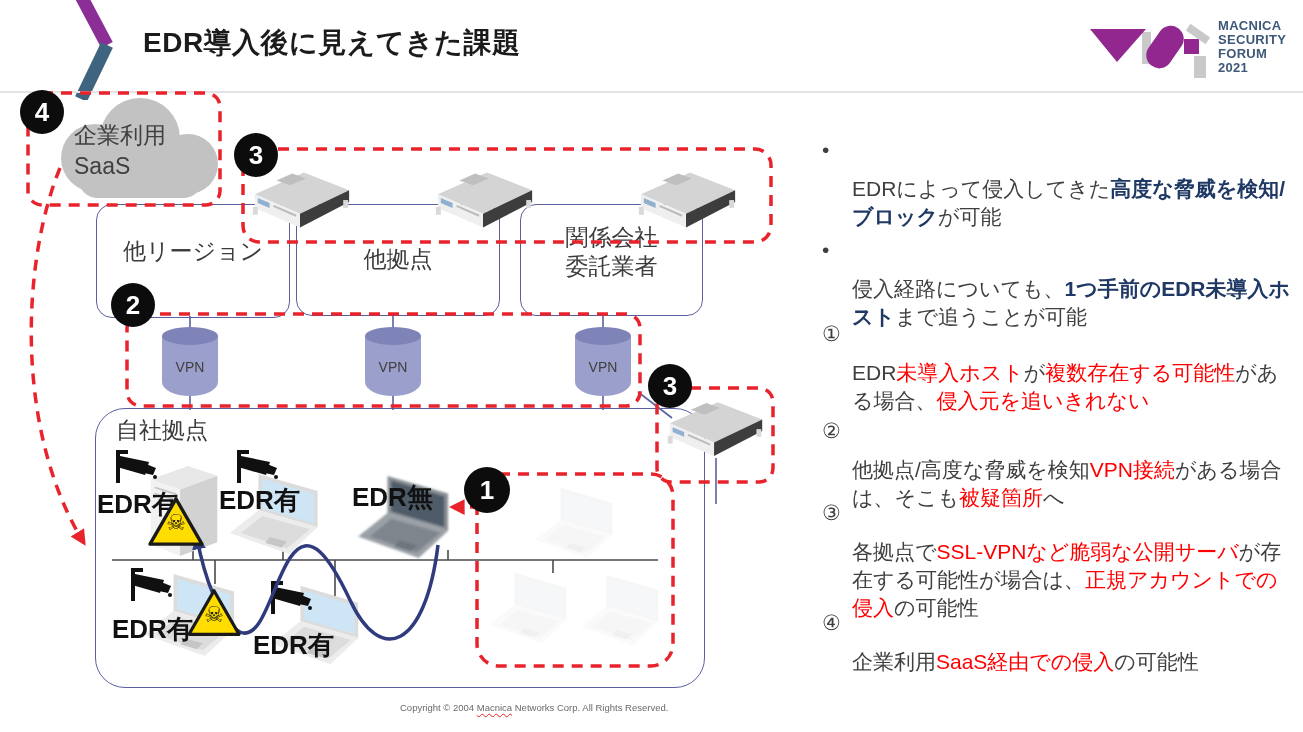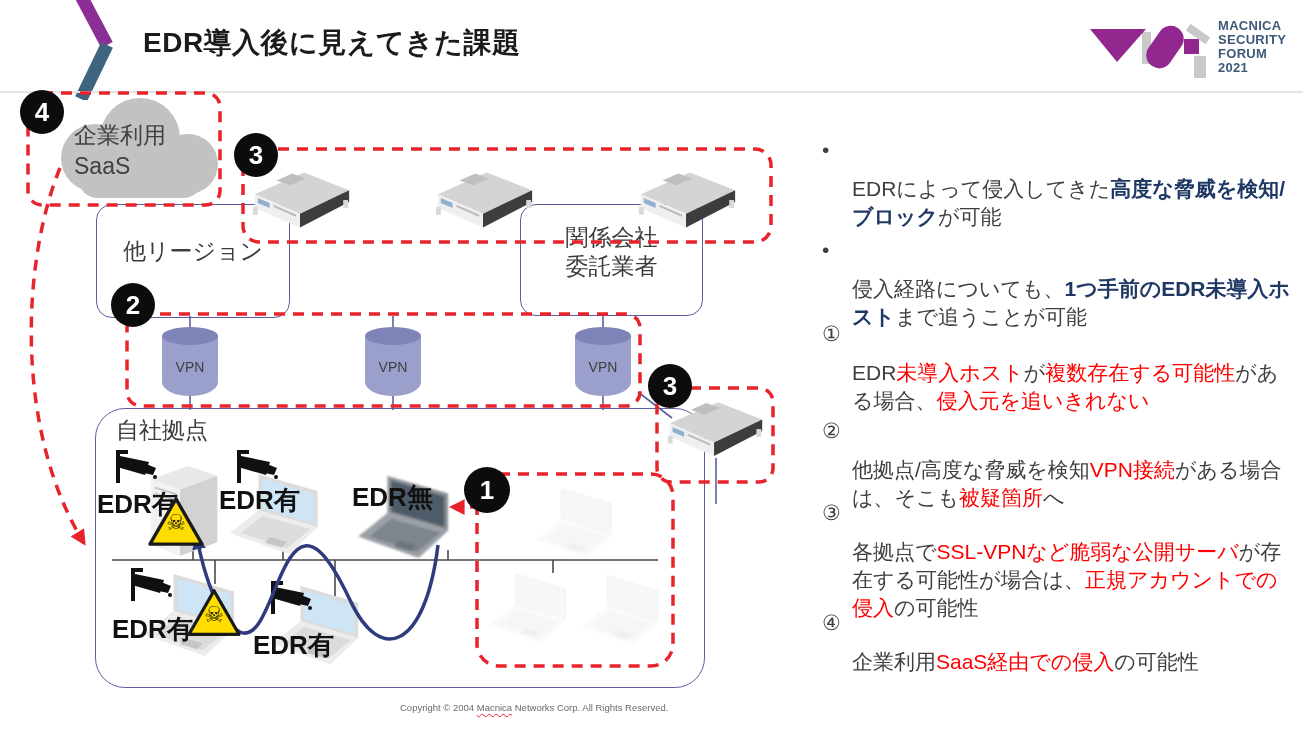--- a/index.html
+++ b/index.html
@@ -127,20 +127,23 @@
     <div class="logo-text">
       <span>MACNICA</span>
       <span>SECURITY</span>
       <span>FORUM</span>
       <span>2021</span>
     </div>
   </div>
 
   <div class="region" style="left:96px;top:204px;width:194px;height:114px;">
     <div class="region-label" style="padding-top:32px;">他リージョン</div>
+  </div>
+  <div class="region" style="left:296px;top:204px;width:204px;height:112px;">
+    <div class="region-label" style="padding-top:40px;">他拠点</div>
   </div>
   <div class="region" style="left:520px;top:204px;width:183px;height:112px;">
     <div class="region-label" style="padding-top:18px;">
       <div>関係会社</div>
       <div>委託業者</div>
     </div>
   </div>
 
   <div class="own-site" style="left:95px;top:408px;width:610px;height:280px;">
     <div class="own-site-label">自社拠点</div>

